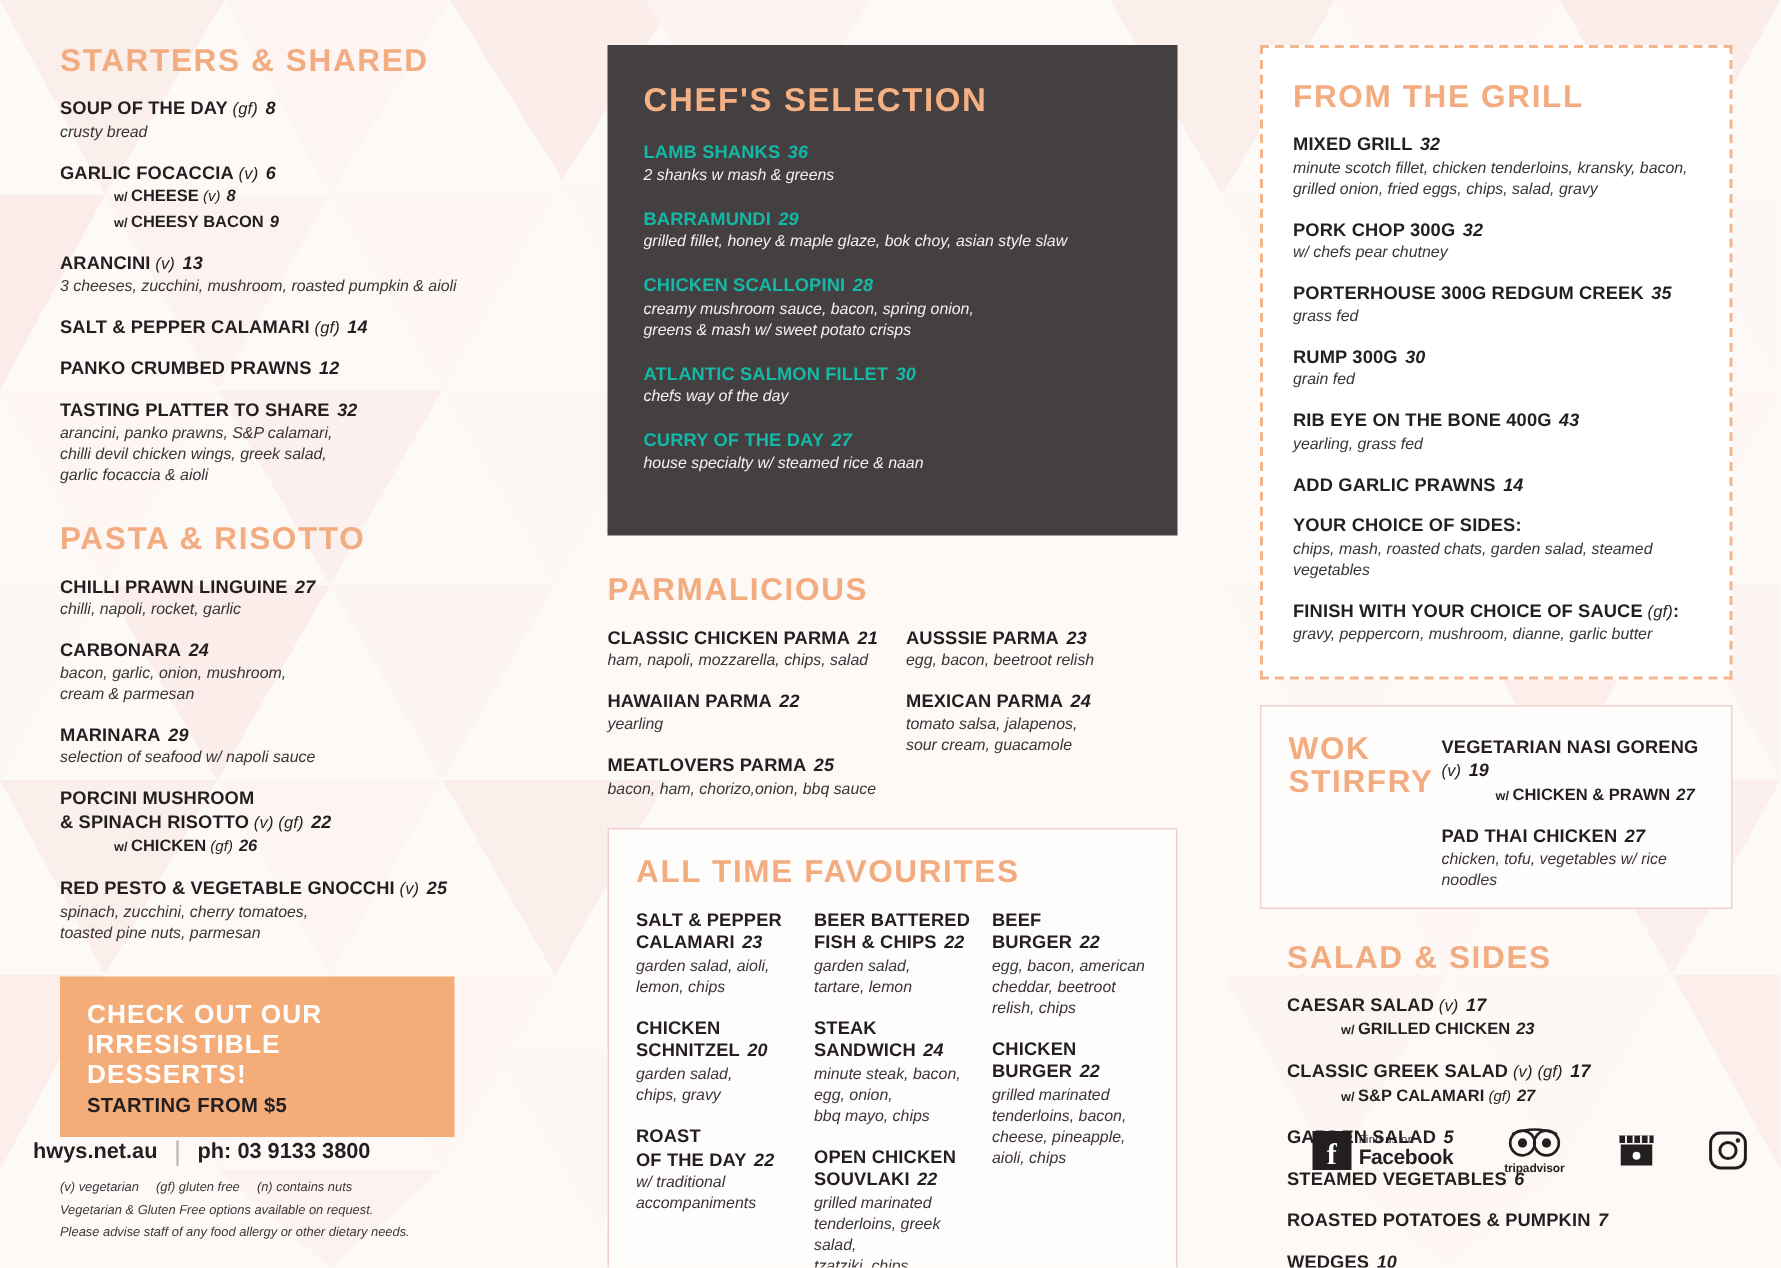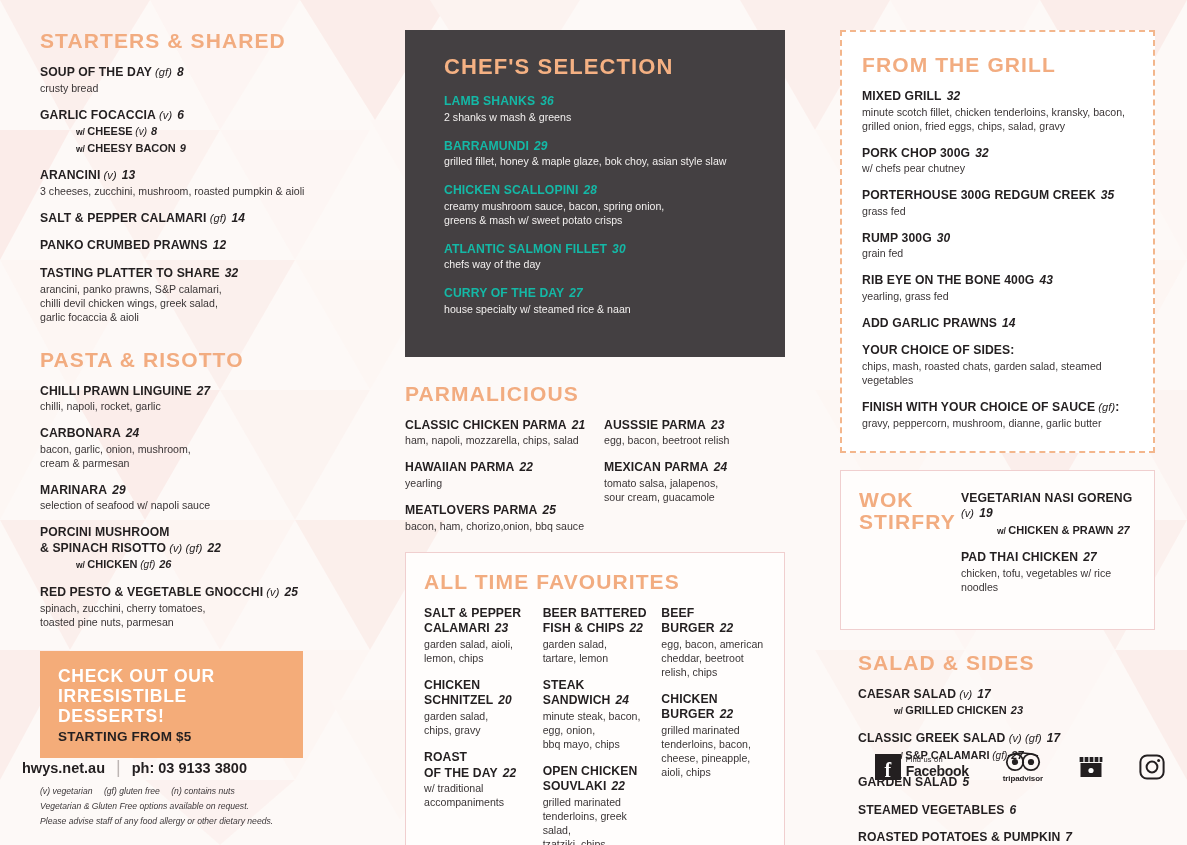--- a/index.html
+++ b/index.html
@@ -65,57 +65,58 @@
     font-size: 11px;
     color: #231f20;
   }
   .item-head .price {
     font-weight: 700;
     font-style: italic;
     font-size: 12px;
     margin-left: 5px;
   }
   .item-desc {
+    font-style: italic;
     font-size: 10.6px;
     color: #3a3536;
     line-height: 1.32;
     margin-top: 1px;
   }
   .sub {
     font-size: 11px;
     font-weight: 700;
     color: #231f20;
     margin-left: 36px;
     line-height: 1.5;
   }
   .sub .pre { font-size: 8.5px; font-weight: 700; }
   .sub .tag { font-weight: 400; font-style: italic; font-size: 10px; }
   .sub .price { font-weight: 700; font-style: italic; margin-left: 4px; }
 
   
   #chefs {
     background: #444042;
-    padding: 26px 24px 26px 39px;
+    padding: 26px 24px 26px 24px;
     width: 380px;
   }
   #chefs .section-title { color: #f5b183; font-size: 22px; margin-bottom: 16px; }
   #chefs .item-head { color: #14b8a6; }
   #chefs .item-desc { color: #f2efee; }
   #chefs .item { margin-bottom: 14px; }
 
   
   .box-dashed {
     border: 2px dashed #f3b68c;
     background: #ffffff;
     padding: 22px 20px 20px 20px;
   }
   .box-pink {
     border: 1.5px solid #f0cfcf;
     background: #fffdfc;
-    padding: 18px 18px 34px 18px;
+    padding: 18px 18px 10px 18px;
   }
 
   
   .grid2 { display: flex; gap: 18px; }
   .grid2 > div { flex: 1 1 0; }
 
   .grid3 { display: flex; gap: 14px; }
   .grid3 > div { flex: 1 1 0; }
 
   

